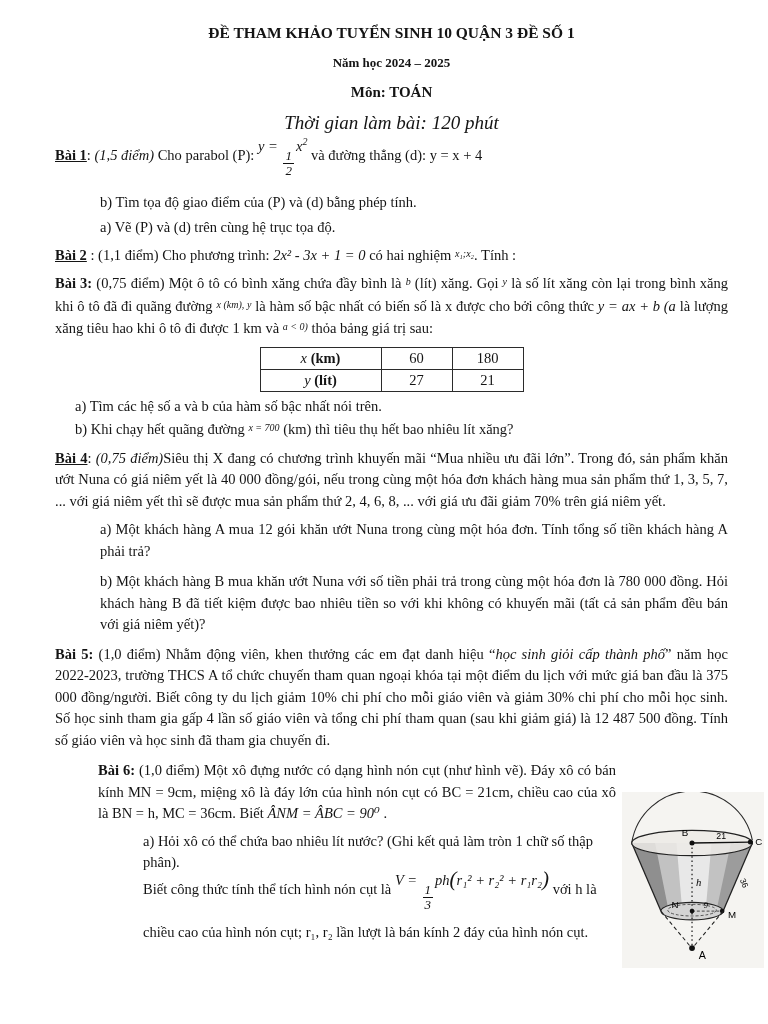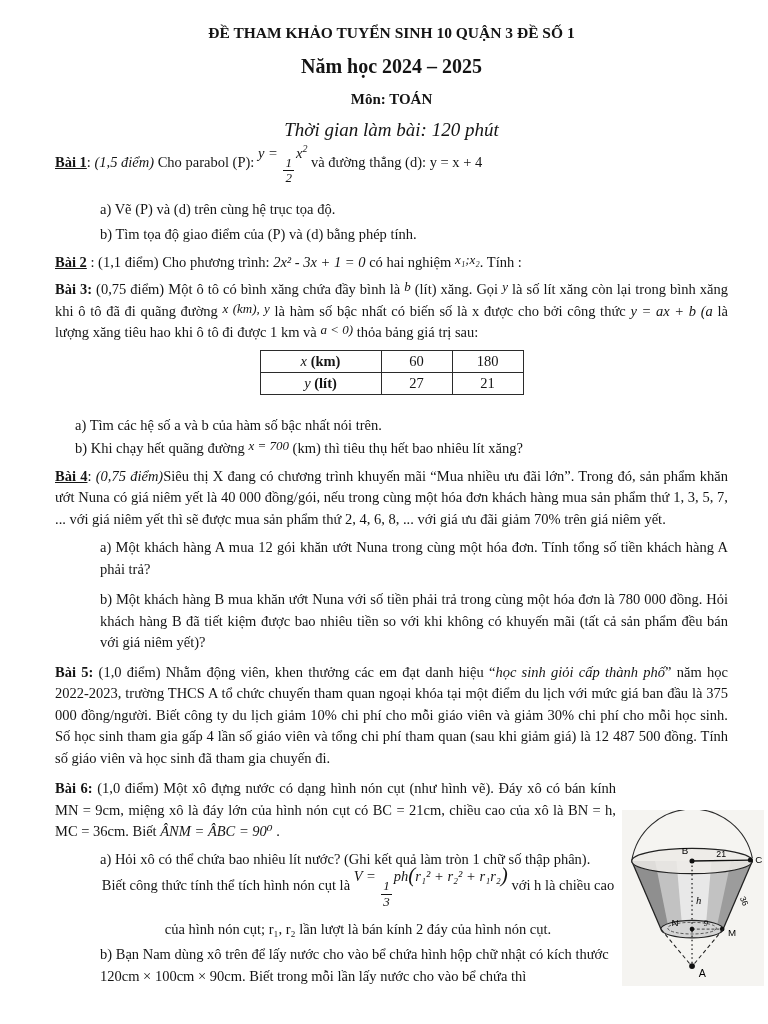--- a/index.html
+++ b/index.html
@@ -3,46 +3,46 @@
 <meta charset="utf-8">
 <style>
   html,body{margin:0;padding:0;}
   body{
     width:768px;height:1024px;overflow:hidden;background:#ffffff;color:#141414;
     font-family:"Liberation Serif","DejaVu Serif",serif;font-size:14.5px;
   }
   .page{position:relative;box-sizing:border-box;width:768px;height:1024px;padding:24px 40px 0 55px;}
   .center{text-align:center;}
   .t1{font-weight:bold;font-size:15.5px;margin-bottom:13px;}
-  .t2{font-weight:bold;font-size:20px;margin-bottom:13px;}
+  .t2{font-weight:bold;font-size:13px;margin-bottom:13px;}
   .t3{font-weight:bold;font-size:15px;margin-bottom:11px;}
   .t4{font-style:italic;font-size:19px;margin-bottom:6px;}
   p{margin:0;line-height:21.5px;text-align:justify;}
   section{margin-top:6px;}
   .blabel{font-weight:bold;}
   .u{text-decoration:underline;}
   .it{font-style:italic;margin-top:12px;}
   .math{font-style:italic;}
-  .raise{position:relative;top:-3px;font-size:13px;}
+  .raise{position:relative;top:-3px;font-size:10px;}
   .ind45{margin-left:45px;margin-top:4px;text-align:left;}
   .ind20{margin-left:20px;margin-top:2px;text-align:left;}
   .tall{min-height:40px;}
   .formula-raised{display:inline-block;position:relative;top:-9px;white-space:nowrap;}
   .frac{display:inline-flex;flex-direction:column;align-items:center;vertical-align:-9px;line-height:1.12;font-size:13px;margin:0 2px;font-style:italic;}
   .frac .num{border-bottom:1px solid #111;padding:0 2px;}
   .frac .den{padding:0 2px;}
   sup{font-size:10px;}
   .bai2-items{display:flex;margin-left:45px;margin-top:6px;min-height:30px;}
   .bai2-a{width:230px;}
-  .vtable{border-collapse:collapse;margin:6px auto 20px auto;padding-left:26px;}
+  .vtable{border-collapse:collapse;margin:6px auto 4px auto;padding-left:26px;}
   .vtable td{border:1.6px solid #2b2b2b;text-align:center;padding:0 6px;height:21px;font-size:14.5px;}
   .vtable td.hd{width:108px;}
   .vtable td.val{width:58px;}
   .hdb{font-weight:bold;}
-  .b6{position:relative;}
+  .b6{position:relative;margin-left:43px;}
   .b6 p{padding-right:112px;}
   .fig{position:absolute;top:32px;right:-36px;width:142px;height:176px;background:#f5f4f1;}
   .bigparen{font-size:1.45em;vertical-align:-1px;font-style:italic;}
 </style>
 </head>
 <body>
 
 <div class="page">
 
   <div class="center">
@@ -50,22 +50,22 @@
     <div class="t2">Năm học 2024 – 2025</div>
     <div class="t3">Môn: TOÁN</div>
     <div class="t4">Thời gian làm bài: 120 phút</div>
   </div>
 
   <section>
     <p class="tall"><span class="blabel u">Bài 1</span><span>: </span><span class="it">(1,5 điểm)</span><span> Cho parabol (P): </span> <span class="formula-raised math"><span>y = </span><span class="frac">
             <span class="num">1</span>
             <span class="den">2</span>
           </span><span>x</span><sup>2</sup></span> <span> và đường thẳng (d): y = x + 4</span></p>
+    <p class="ind45">b) Tìm tọa độ giao điểm của (P) và (d) bằng phép tính.</p>
     <p class="ind45">a) Vẽ (P) và (d) trên cùng hệ trục tọa độ.</p>
-    <p class="ind45">b) Tìm tọa độ giao điểm của (P) và (d) bằng phép tính.</p>
   </section>
 
   <section>
     <p><span class="blabel u">Bài 2</span><span> : </span><span>(1,1 điểm)</span><span> Cho phương trình: </span><span class="math">2x² -  3x + 1 = 0</span><span> có hai nghiệm </span><span class="math raise">x₁;x₂</span><span>. Tính :</span></p>
   </section>
 
   <section>
     <p><span class="blabel">Bài 3:</span><span> (0,75 điểm)</span><span> Một ô tô có bình xăng chứa đầy bình là </span><span class="math raise">b</span><span> (lít) xăng. Gọi </span><span class="math raise">y</span><span> là số lít xăng còn lại trong bình xăng khi ô tô đã đi quãng đường </span><span class="math raise">x (km), y</span><span> là hàm số bậc nhất có biến số là x được cho bởi công thức </span><span class="math">y = ax + b (a</span><span> là lượng xăng tiêu hao khi ô tô đi được </span><span>1</span><span> km và </span><span class="math raise">a &lt; 0)</span><span> thỏa bảng giá trị sau:</span></p>
     <table class="vtable">
       <tbody>
@@ -91,25 +91,24 @@
     <p class="ind45" style="margin-top:9px;text-align:justify;">b)  Một khách hàng B mua khăn ướt Nuna với số tiền phải trả trong cùng một hóa đơn là 780 000 đồng. Hỏi khách hàng B đã tiết kiệm được bao nhiêu tiền so với khi không có khuyến mãi (tất cả sản phẩm đều bán với giá niêm yết)?</p>
   </section>
 
   <section style="margin-top:8px;">
     <p><span class="blabel">Bài 5:</span><span> (1,0 điểm) Nhằm động viên, khen thưởng các em đạt danh hiệu “</span><span class="it">học sinh giỏi cấp thành phố</span><span>” năm học 2022-2023, trường THCS A tổ chức chuyến tham quan ngoại khóa tại một điểm du lịch với mức giá ban đầu là 375 000 đồng/người. Biết công ty du lịch giảm 10% chi phí cho mỗi giáo viên và giảm 30% chi phí cho mỗi học sinh. Số học sinh tham gia gấp 4 lần số giáo viên và tổng chi phí tham quan (sau khi giảm giá) là 12 487 500 đồng. Tính số giáo viên và học sinh đã tham gia chuyến đi.</span></p>
   </section>
 
   <section class="b6" style="margin-top:9px;">
     <p><span class="blabel">Bài 6:</span><span> (1,0 điểm) Một xô đựng nước có dạng hình nón cụt (như hình vẽ). Đáy xô có bán kính MN = 9cm, miệng xô là đáy lớn của hình nón cụt có BC = 21cm, chiều cao của xô là BN = h, MC = 36cm. Biết </span><span class="math">ÂNM = ÂBC = 90⁰</span><span> .</span></p>
     <p class="ind45" style="margin-top:6px;">a)  Hỏi xô có thể chứa bao nhiêu lít nước? (Ghi kết quả làm tròn 1 chữ số thập phân).</p>
-    <p class="ind45" style="margin-top:4px;min-height:40px;text-align:center;"><span>Biết công thức tính thể tích hình nón cụt là </span> <span class="formula-raised math"><span>V = </span><span class="frac">
+    <p class="ind45" style="margin-top:4px;min-height:40px;"><span>Biết công thức tính thể tích hình nón cụt là </span> <span class="formula-raised math"><span>V = </span><span class="frac">
             <span class="num">1</span>
             <span class="den">3</span>
           </span><span>ph</span><span class="bigparen">(</span><span>r₁² + r₂² + r₁r₂</span><span class="bigparen">)</span></span> <span> với h là chiều cao của hình nón cụt; r₁, r₂ lần lượt là bán kính 2 đáy của hình nón cụt.</span></p>
-    <p class="ind45" style="margin-top:4px;">b)  Bạn Nam dùng xô trên để lấy nước cho vào bể chứa hình hộp chữ nhật có kích thước 120cm × 100cm × 90cm. Biết trong mỗi lần lấy nước cho vào bể chứa thì</p>
 
     <div class="fig">
       <svg width="142" height="176" viewBox="0 0 146 176" xmlns="http://www.w3.org/2000/svg">
 
         <path d="M 10 50 A 63 63 0 0 1 134 47" fill="none" stroke="#2a2a2a" stroke-width="1.1"></path>
 
         <polygon points="10,50 134,50 104,120 40,120" fill="#c2c2c2"></polygon>
         <polygon points="10,50 34,50 48,120 40,120" fill="#8f8f8f"></polygon>
         <polygon points="56,50 92,50 86,120 62,120" fill="#e8e8e8"></polygon>
         <polygon points="112,50 134,50 104,120 97,120" fill="#9c9c9c"></polygon>

